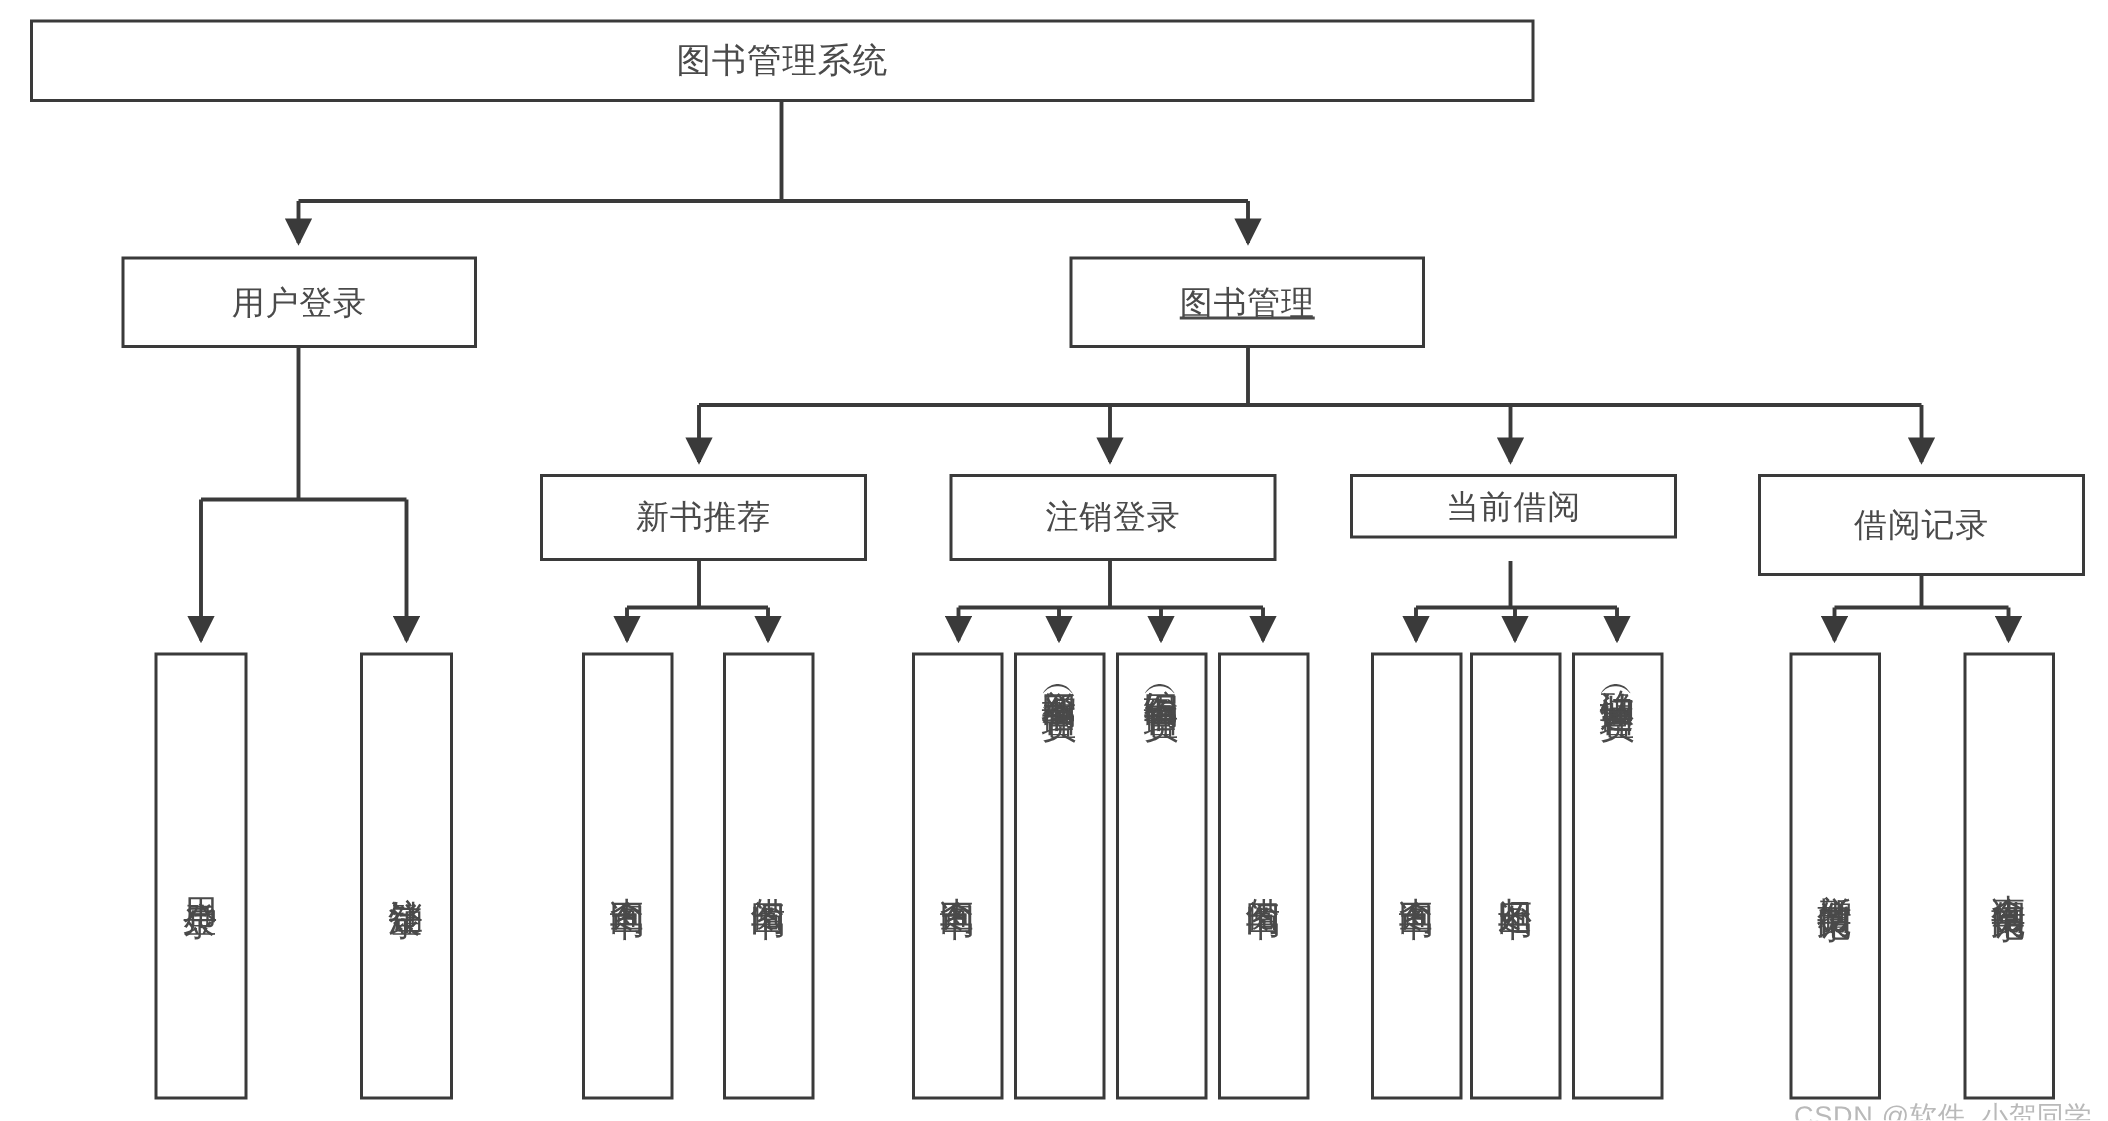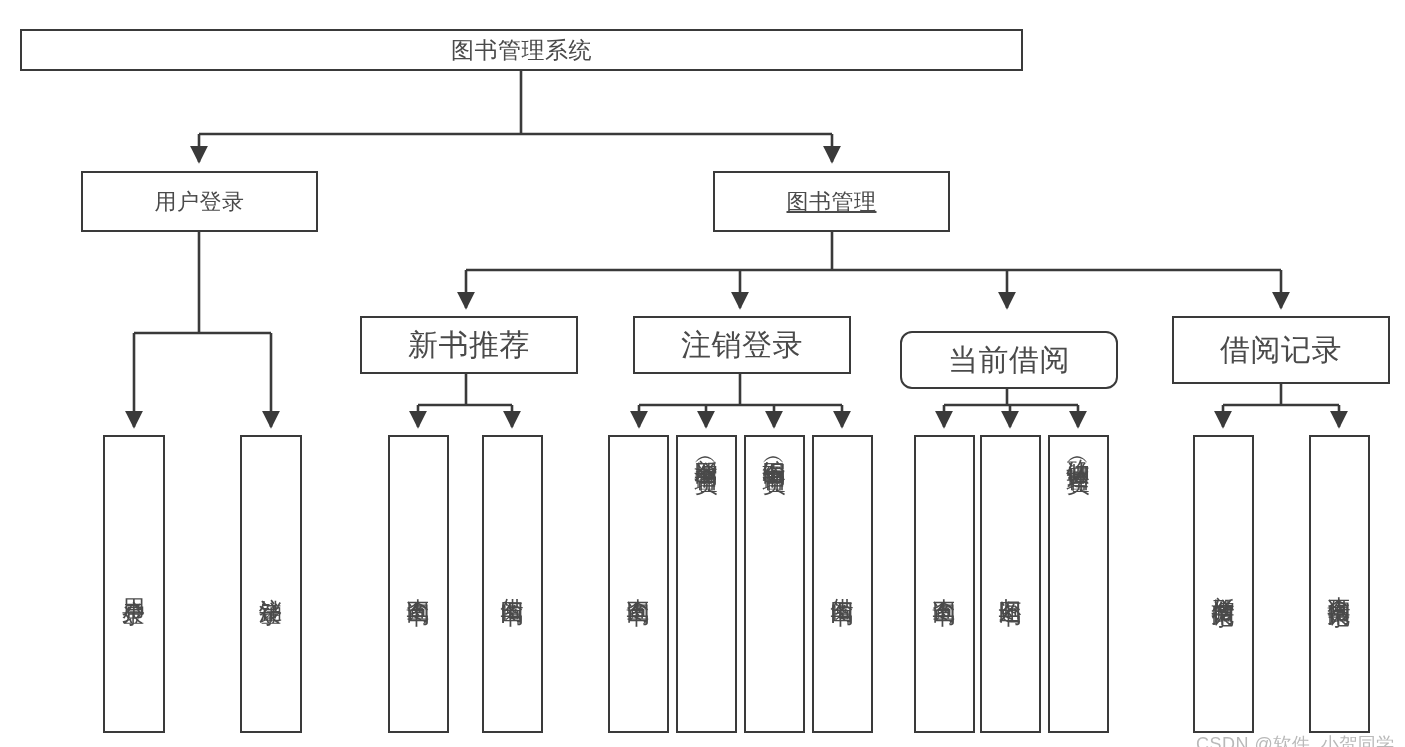--- a/index.html
+++ b/index.html
@@ -35,21 +35,21 @@
     align-items: center;
     justify-content: center;
     font-size: 22px;
     letter-spacing: 0.5px;
     line-height: 1.15;
   }
   .node.root {
     font-size: 23px;
   }
   .node.lvl2 { font-size: 22px; }
-  .node.lvl3 { font-size: 30px; }
+  .node.lvl3 { font-size: 22px; }
 
   .leaf {
     position: absolute;
     box-sizing: border-box;
     border: 2.5px solid #3a3a3a;
     background: #ffffff;
     color: #4a4a4a;
     font-size: 23px;
     line-height: 1.22;
     overflow: hidden;
@@ -124,38 +124,38 @@
       <path d="M 1010 405 L 1010 427" marker-end="url(#arrow)"></path>
       <path d="M 1078 405 L 1078 427" marker-end="url(#arrow)"></path>
 
       <path d="M 1281 374 L 1281 405"></path>
       <path d="M 1223 405 L 1339 405"></path>
       <path d="M 1223 405 L 1223 427" marker-end="url(#arrow)"></path>
       <path d="M 1339 405 L 1339 427" marker-end="url(#arrow)"></path>
     </g>
   </svg>
 
-  <div class="node root" style="left:20px; top:13px; width:1003px; height:42px;margin-top:16px;">
+  <div class="node root" style="left:20px; top:13px; width:1003px; height:55px;">
     <span>图书管理系统</span>
   </div>
 
   <div class="node lvl2" style="left:81px; top:171px; width:237px; height:61px;">
     <span>用户登录</span>
   </div>
   <div class="node lvl2" style="left:713px; top:171px; width:237px; height:61px;text-decoration:underline;">
     <span>图书管理</span>
   </div>
 
   <div class="node lvl3" style="left:360px; top:316px; width:218px; height:58px;">
     <span>新书推荐</span>
   </div>
   <div class="node lvl3" style="left:633px; top:316px; width:218px; height:58px;">
     <span>注销登录</span>
   </div>
-  <div class="node lvl3" style="left:900px; top:331px; width:218px; height:58px;border-radius:12px;">
+  <div class="node lvl3" style="left:900px; top:316px; width:218px; height:43px;">
     <span>当前借阅</span>
   </div>
   <div class="node lvl3" style="left:1172px; top:316px; width:218px; height:68px;">
     <span>借阅记录</span>
   </div>
 
   <div class="leaf align-center" style="left:103px; top:435px; width:62px; height:298px;">
     <span class="vtext">用户登录</span>
   </div>
   <div class="leaf align-center" style="left:240px; top:435px; width:62px; height:298px;">

